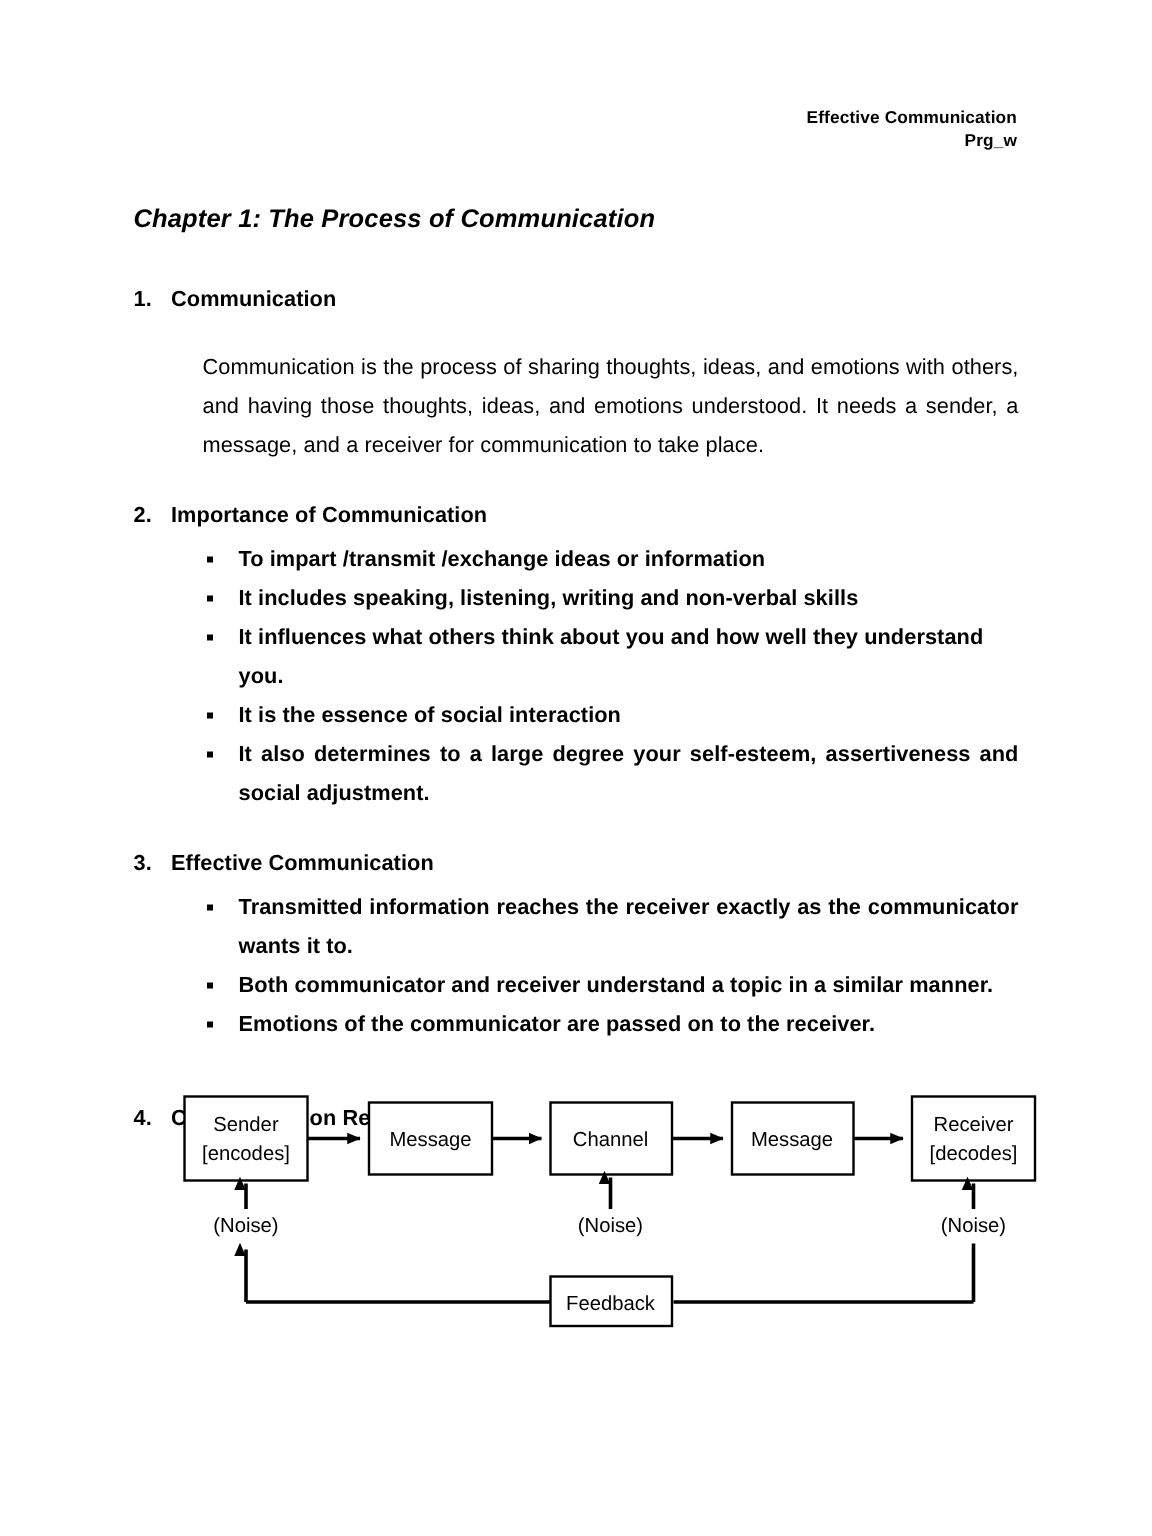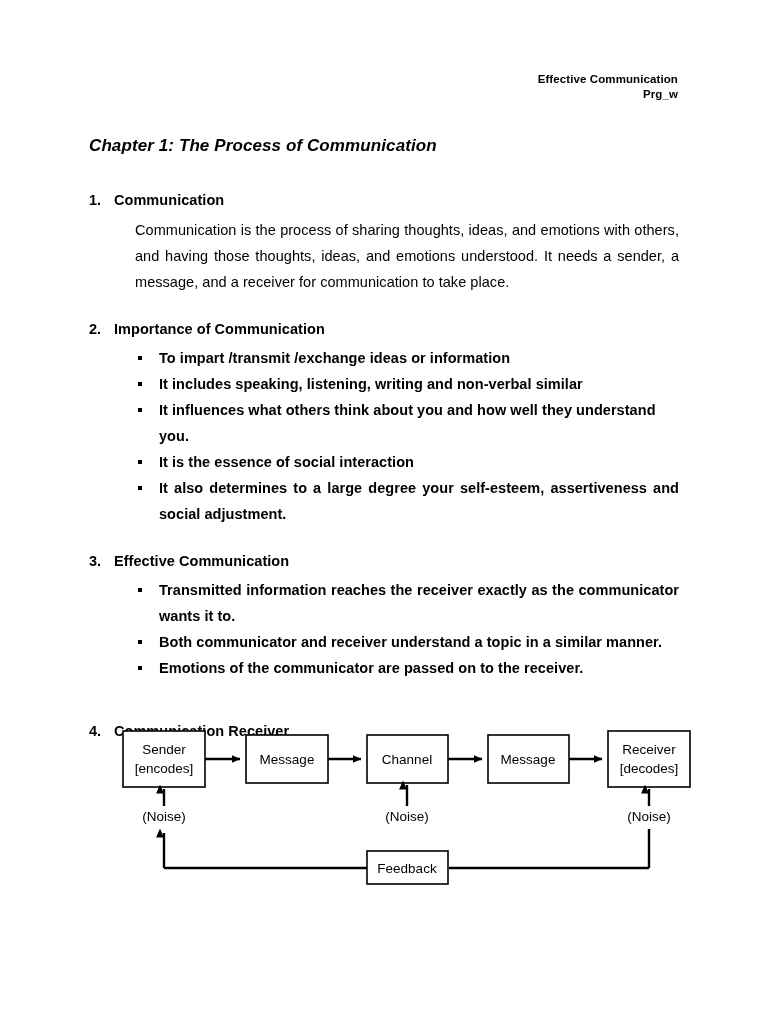--- a/index.html
+++ b/index.html
@@ -65,21 +65,21 @@
     line-height: 20px;
     letter-spacing: 0.05px;
   }
   .sec-num {
     width: 25px;
     flex: 0 0 25px;
   }
   .sec-title { flex: 1; }
 
   .para {
-    margin-top: 7px;
+    margin-top: 22px;
     margin-left: 46px;
     font-size: 14.5px;
     line-height: 26px;
     text-align: justify;
     text-justify: inter-word;
     letter-spacing: 0.05px;
   }
 
   ul.bullets {
     list-style: none;
@@ -173,21 +173,21 @@
 
     <div class="gap-md"></div>
 
     <div class="section">
       <div class="sec-head">
         <span class="sec-num">2.</span>
         <span class="sec-title">Importance of Communication</span>
       </div>
       <ul class="bullets">
         <li>To impart /transmit /exchange ideas or information</li>
-        <li>It includes speaking, listening, writing and non-verbal similar</li>
+        <li>It includes speaking, listening, writing and non-verbal skills</li>
         <li>It influences what others think about you and how well they understand you.</li>
         <li>It is the essence of social interaction</li>
         <li class="justify">It also determines to a large degree your self-esteem, assertiveness and social adjustment.</li>
       </ul>
     </div>
 
     <div class="gap-md"></div>
 
     <div class="section">
       <div class="sec-head">

